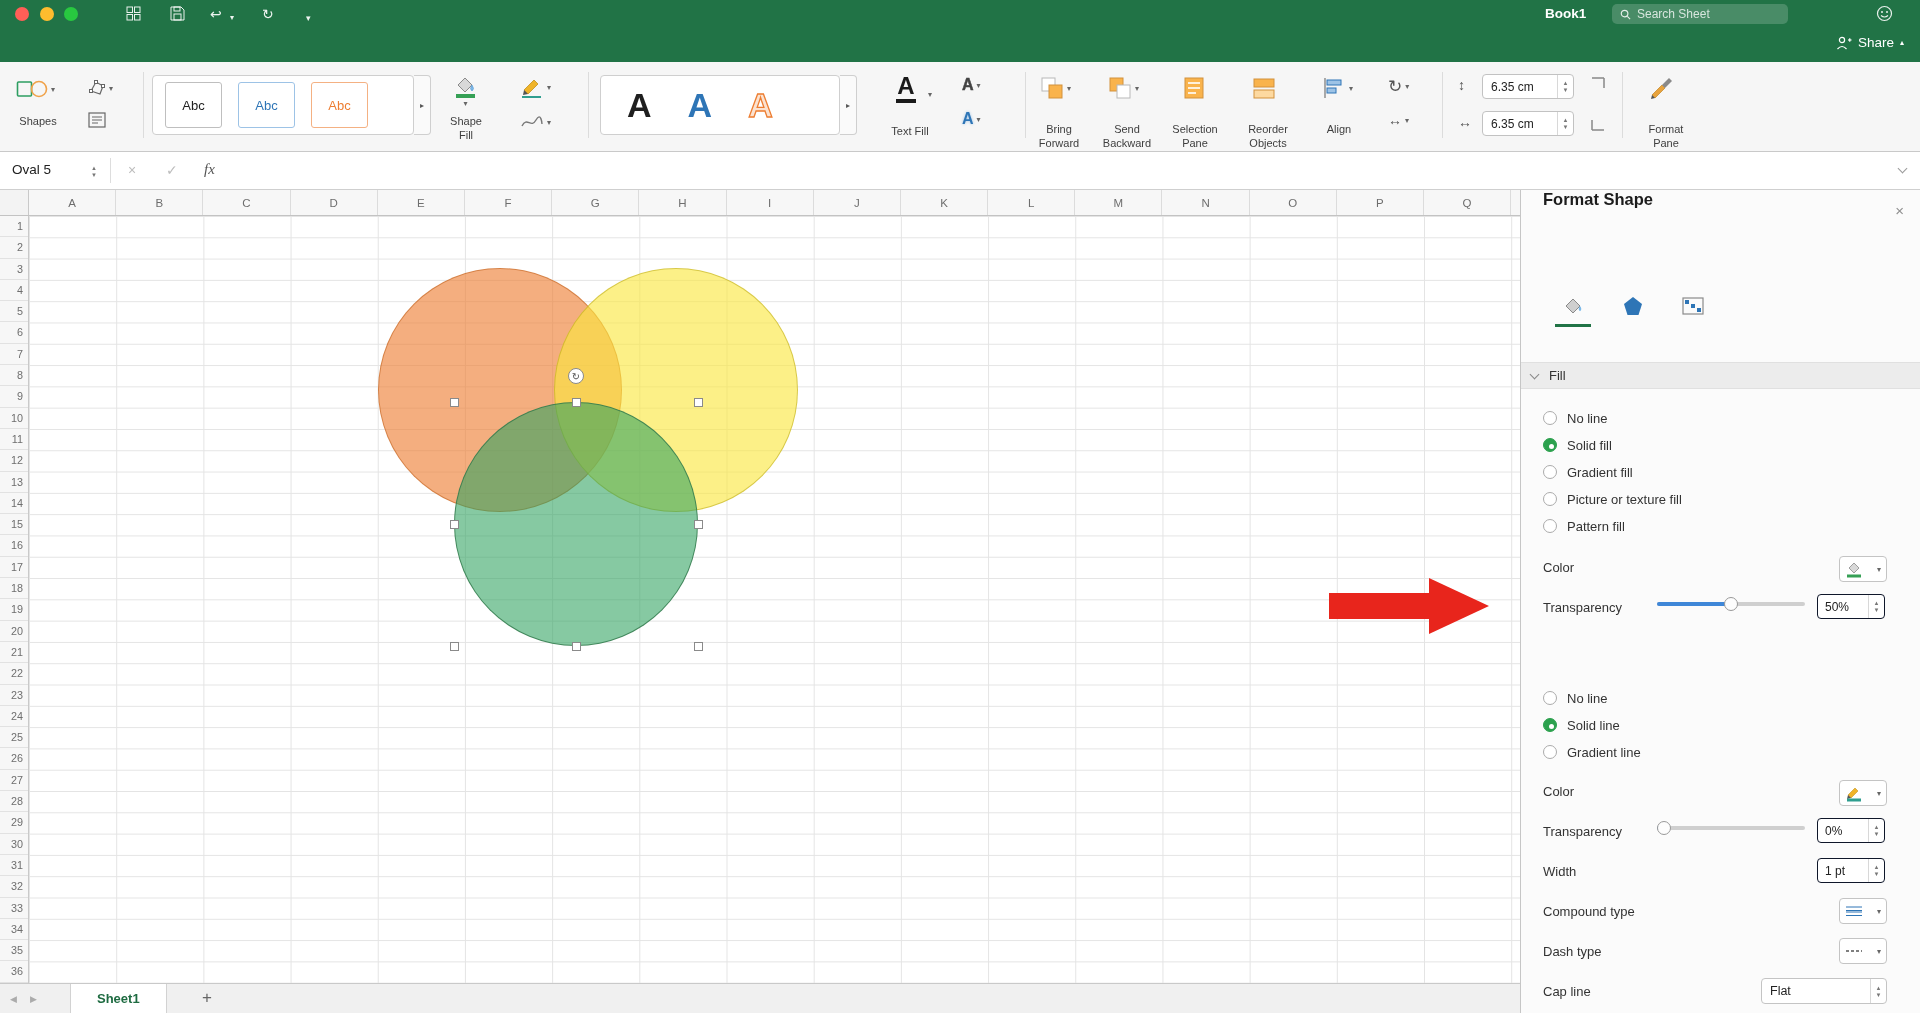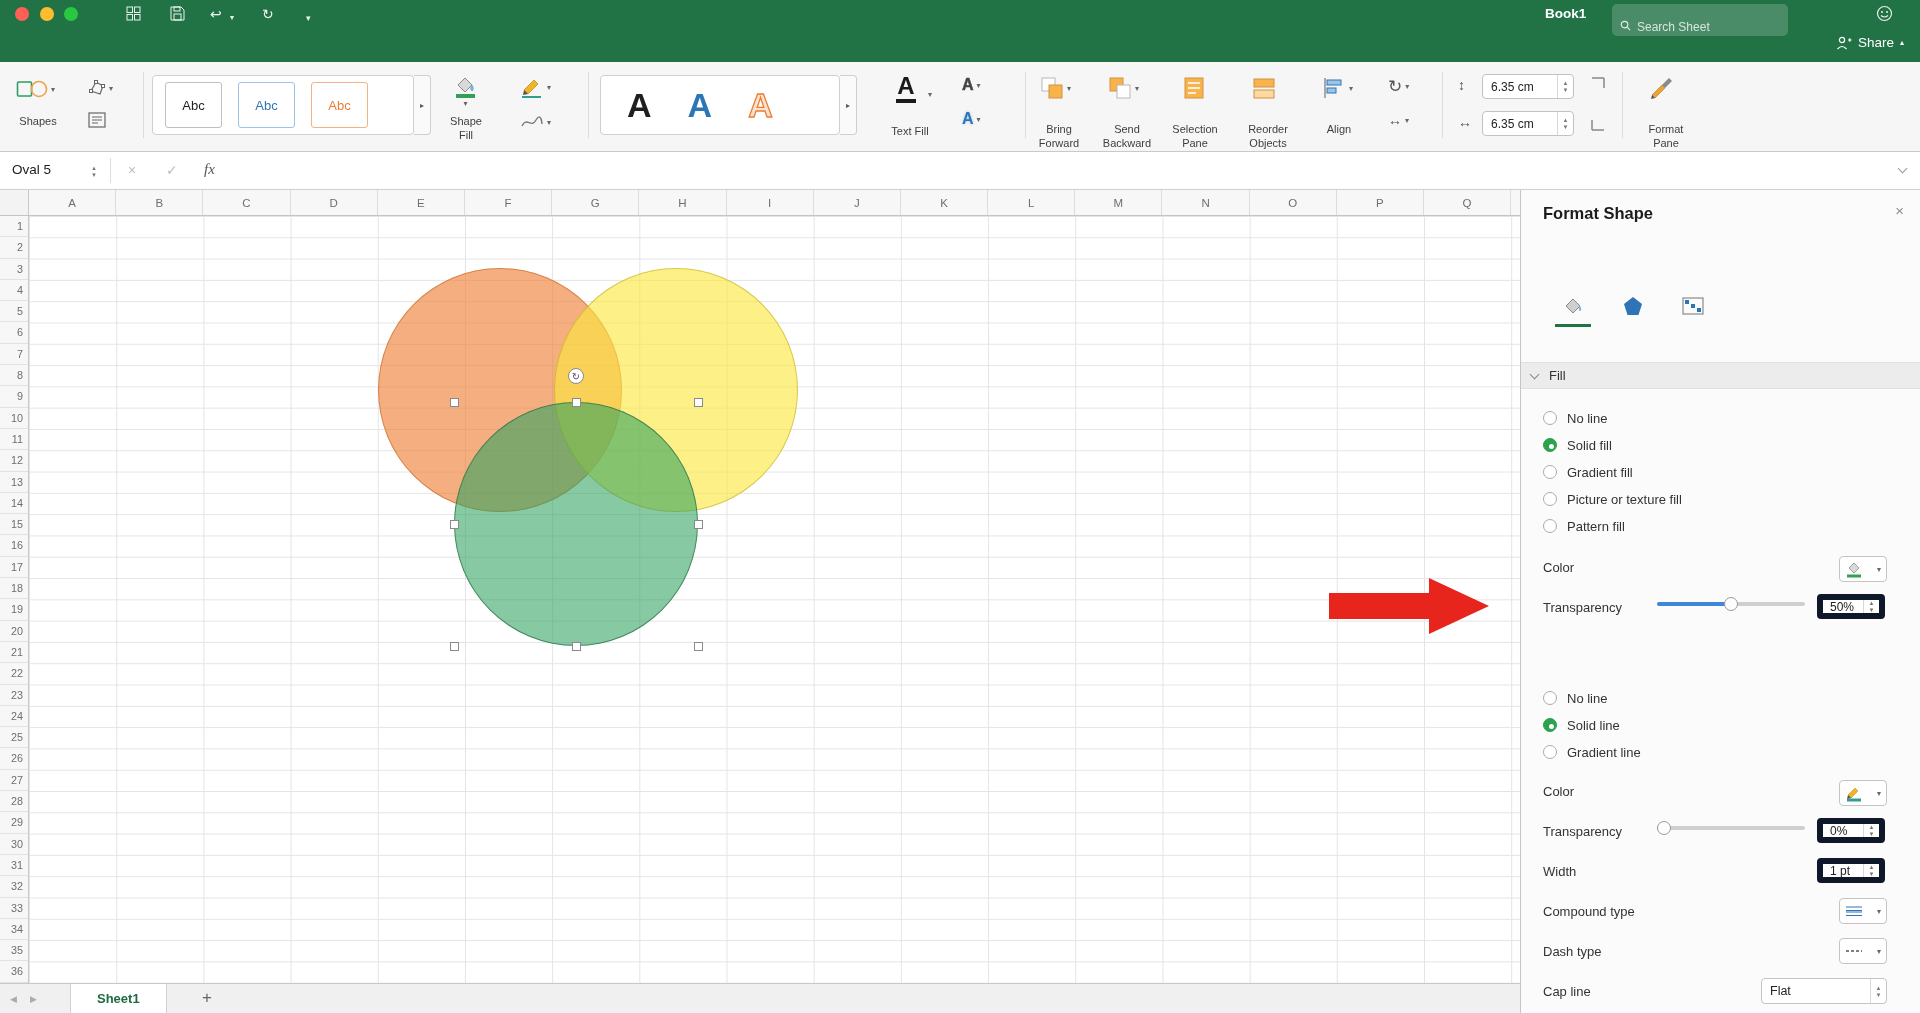--- a/index.html
+++ b/index.html
@@ -3,21 +3,21 @@
 <meta charset="utf-8">
 <style>
   *{margin:0;padding:0;box-sizing:border-box;}
   html,body{width:1920px;height:1013px;overflow:hidden;font-family:"Liberation Sans","DejaVu Sans",sans-serif;background:#fff;position:relative;}
 
   
   .titlebar{position:absolute;left:0;top:0;width:1920px;height:28px;background:#217346;z-index:30;}
   .light{position:absolute;top:7px;width:14px;height:14px;border-radius:50%;}
   .tbicon{position:absolute;top:4px;color:rgba(255,255,255,.92);font-size:14px;line-height:20px;}
   .booktitle{position:absolute;top:6px;left:1545px;color:#fff;font-weight:700;font-size:13.5px;}
-  .searchbox{position:absolute;top:4px;left:1612px;width:176px;height:20px;background:rgba(255,255,255,.18);border-radius:5px;color:rgba(255,255,255,.78);font-size:12px;display:flex;align-items:flex-start;gap:6px;padding:16px 8px;}
+  .searchbox{position:absolute;top:4px;left:1612px;width:176px;height:20px;background:rgba(255,255,255,.18);border-radius:5px;color:rgba(255,255,255,.78);font-size:12px;display:flex;align-items:center;gap:6px;padding:0 8px;}
 
   
   .tabrow{position:absolute;left:0;top:28px;width:1920px;height:34px;background:#217346;z-index:29;}
   .tabstrip{position:absolute;left:10px;bottom:0;display:flex;align-items:flex-end;}
   .rtab{color:#e9f2ec;font-size:13.5px;padding:8px 14px 9px;white-space:nowrap;}
   .rtab.active{background:#f6f6f6;color:#1e6b41;font-weight:700;border-radius:6px 6px 0 0;}
   .share{position:absolute;right:16px;top:7px;color:#fff;font-size:13.5px;display:flex;align-items:center;gap:6px;}
 
   
   .ribbon{position:absolute;left:0;top:62px;width:1920px;height:90px;background:#f6f6f6;border-bottom:1px solid #c9c9c9;z-index:28;}
@@ -63,39 +63,39 @@
   .rothandle{position:absolute;left:568px;top:152px;width:16px;height:16px;border-radius:50%;background:#fff;border:1px solid #8a8a8a;z-index:8;display:flex;align-items:center;justify-content:center;font-size:10px;color:#555;}
   .arrow-shaft{position:absolute;left:1329px;top:377px;width:101px;height:26px;background:#e8251c;z-index:9;}
   .arrow-head{position:absolute;left:1429px;top:362px;width:0;height:0;border-top:28px solid transparent;border-bottom:28px solid transparent;border-left:60px solid #e8251c;z-index:9;}
   .sheetbar{position:absolute;left:0;top:793px;width:1520px;height:30px;background:#f0f0f0;border-top:1px solid #c9c9c9;}
   .navarrow{position:absolute;top:10px;font-size:9px;color:#ababab;}
   .sheettab{position:absolute;left:70px;top:0;height:29px;background:#fff;border-left:1px solid #d2d2d2;border-right:1px solid #d2d2d2;padding:0 26px;line-height:29px;color:#1e6b41;font-weight:700;font-size:13px;}
   .addsheet{position:absolute;left:196px;top:3px;width:22px;height:22px;font-size:17px;color:#666;display:flex;align-items:center;justify-content:center;}
 
   
   .pane{position:absolute;left:1520px;top:0;width:400px;height:823px;background:#fbfbfb;border-left:1px solid #c6c6c6;}
-  .panetitle{position:absolute;left:22px;top:14px;font-size:16.5px;font-weight:700;color:#1c1c1c;}
+  .panetitle{position:absolute;left:22px;top:0;font-size:16.5px;font-weight:700;color:#1c1c1c;}
   .paneclose{position:absolute;right:16px;top:12px;font-size:15px;color:#8f8f8f;}
   .seg{position:absolute;left:22px;top:48px;width:356px;height:30px;border:1px solid #c6c6c6;border-radius:6px;display:flex;overflow:hidden;background:#f1f1f1;}
   .segbtn{flex:1;display:flex;align-items:center;justify-content:center;font-size:13px;color:#3a3a3a;border-right:1px solid #c6c6c6;}
   .segbtn:last-child{border-right:none;}
   .segbtn.active{background:#fff;}
   .panetab{position:absolute;top:95px;width:44px;height:42px;display:flex;align-items:center;justify-content:center;}
   .panetab.active::after{content:"";position:absolute;left:4px;right:4px;bottom:0;height:3px;background:#217346;}
   .band{position:absolute;left:0;right:0;height:27px;background:#ececec;border-top:1px solid #e0e0e0;border-bottom:1px solid #e0e0e0;}
   .bandtitle{position:absolute;left:28px;top:0;line-height:26px;font-size:13px;color:#333;}
   .bandchev{position:absolute;left:10px;top:8px;width:7px;height:7px;border-right:1.5px solid #888;border-bottom:1.5px solid #888;transform:rotate(45deg);}
   .radiorow{position:absolute;left:22px;display:flex;align-items:center;gap:10px;height:20px;}
   .radio{width:14px;height:14px;border-radius:50%;border:1px solid #ababab;background:#fff;position:relative;flex:0 0 14px;}
   .radio.sel{background:#2ca14e;border-color:#2ca14e;}
   .radio.sel::after{content:"";position:absolute;left:4.5px;top:4.5px;width:5px;height:5px;border-radius:50%;background:#fff;}
   .radiolabel{font-size:13px;color:#333;}
   .kvlabel{position:absolute;left:22px;font-size:13px;color:#333;}
   .ddbtn{position:absolute;left:318px;width:48px;height:26px;background:#fff;border:1px solid #c4c4c4;border-radius:4px;display:flex;align-items:center;justify-content:space-between;padding:0 5px;}
-  .valbox{position:absolute;left:296px;width:68px;height:25px;background:#fff;border:6px solid #0f172a;border-radius:4px;display:flex;align-items:center;font-size:12px;color:#222;padding-left:7px;justify-content:flex-end;}
+  .valbox{position:absolute;left:296px;width:68px;height:25px;background:#fff;border:1px solid #0f172a;border-radius:4px;display:flex;align-items:center;font-size:12px;color:#222;padding-left:7px;justify-content:flex-end;}
   .slider{position:absolute;left:136px;width:148px;height:20px;}
   .track{position:absolute;left:0;right:0;top:8px;height:4px;background:#cfcfcf;border-radius:2px;}
   .fillbar{position:absolute;left:0;top:8px;height:4px;background:#3f87d8;border-radius:2px;}
   .knob{position:absolute;top:3px;width:14px;height:14px;border-radius:50%;background:#fdfdfd;border:1px solid #999;}
   .capbox{position:absolute;left:240px;width:126px;height:26px;background:#fff;border:1px solid #c4c4c4;border-radius:4px;display:flex;align-items:center;font-size:12.5px;color:#222;padding-left:8px;}
 </style>
 </head>
 <body>
 
 <div class="titlebar">

